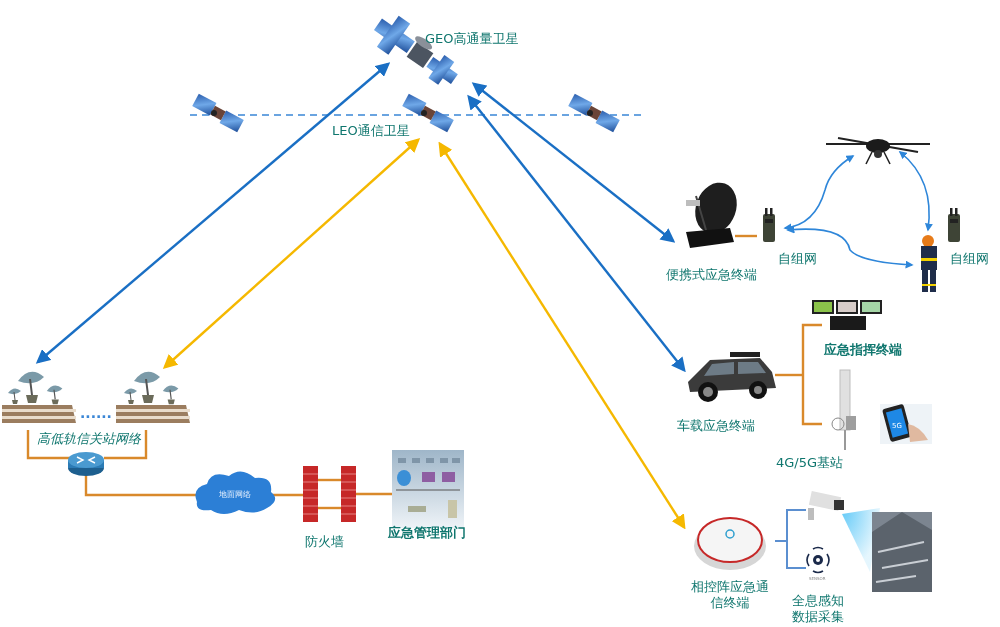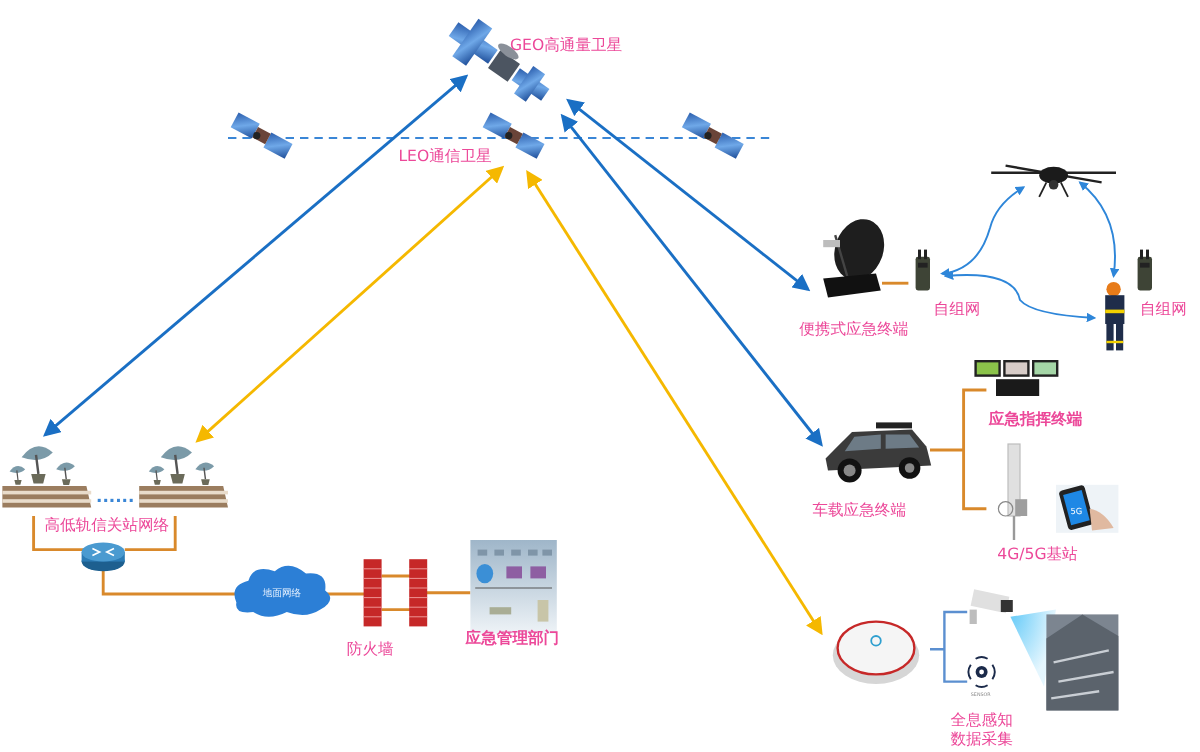--- a/index.html
+++ b/index.html
@@ -1,18 +1,18 @@
 <!DOCTYPE html>
 <html><head>
 <meta charset="utf-8">
 <style>
   html,body{margin:0;padding:0;background:#fff;}
   body{width:1000px;height:627px;position:relative;overflow:hidden;font-family:"DejaVu Sans",sans-serif;}
   #stage{position:absolute;left:0;top:0;width:1000px;height:627px;}
-  .lbl{position:absolute;font-size:13px;color:#ec4899;white-space:nowrap;line-height:16px;}
+  .lbl{position:absolute;font-size:13px;color:#0f766e;white-space:nowrap;line-height:16px;}
   .lbl.c{text-align:center;}
   .cloud-text{font-size:8px;fill:#e8f2ff;}
 </style>
 </head>
 <body>
 
 <div id="stage">
 <svg width="1000" height="627" viewBox="0 0 1000 627" xmlns="http://www.w3.org/2000/svg">
   <defs>
     <marker id="ab" viewBox="0 0 10 10" refX="8" refY="5" markerWidth="6" markerHeight="6" orient="auto-start-reverse">
@@ -270,26 +270,30 @@
   </g>
 
   <text class="cloud-text" x="219" y="497">地面网络</text>
 
   <text x="80" y="418" font-size="14" fill="#3a86d6" font-weight="bold" font-family="DejaVu Sans, sans-serif">......</text>
 </svg>
 
 
 <div class="lbl" style="left:425px;top:31px;">GEO高通量卫星</div>
 <div class="lbl" style="left:332px;top:123px;">LEO通信卫星</div>
-<div class="lbl" style="left:37px;top:431px;">高低轨信关站网络</div>
-<div class="lbl" style="left:289px;top:534px;">防火墙</div>
+<div class="lbl" style="left:37px;top:431px;font-style:italic;">高低轨信关站网络</div>
+<div class="lbl" style="left:305px;top:534px;">防火墙</div>
 <div class="lbl" style="left:388px;top:525px;font-weight:bold;">应急管理部门</div>
 <div class="lbl" style="left:666px;top:267px;">便携式应急终端</div>
 <div class="lbl" style="left:778px;top:251px;">自组网</div>
 <div class="lbl" style="left:950px;top:251px;">自组网</div>
 <div class="lbl" style="left:824px;top:342px;font-weight:bold;">应急指挥终端</div>
 <div class="lbl" style="left:677px;top:418px;">车载应急终端</div>
-<div class="lbl" style="left:831px;top:455px;">4G/5G基站</div>
+<div class="lbl" style="left:776px;top:455px;">4G/5G基站</div>
+<div class="lbl c" style="left:680px;top:579px;width:100px;">
+  <div>相控阵应急通</div>
+  <div>信终端</div>
+</div>
 <div class="lbl c" style="left:783px;top:593px;width:70px;">
   <div>全息感知</div>
   <div>数据采集</div>
 </div>
 </div>
 
 </body></html>

